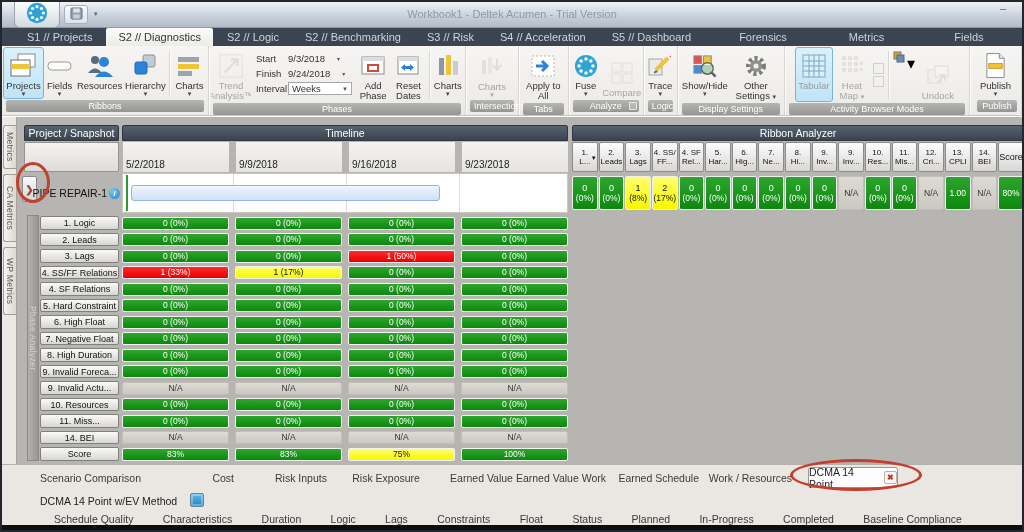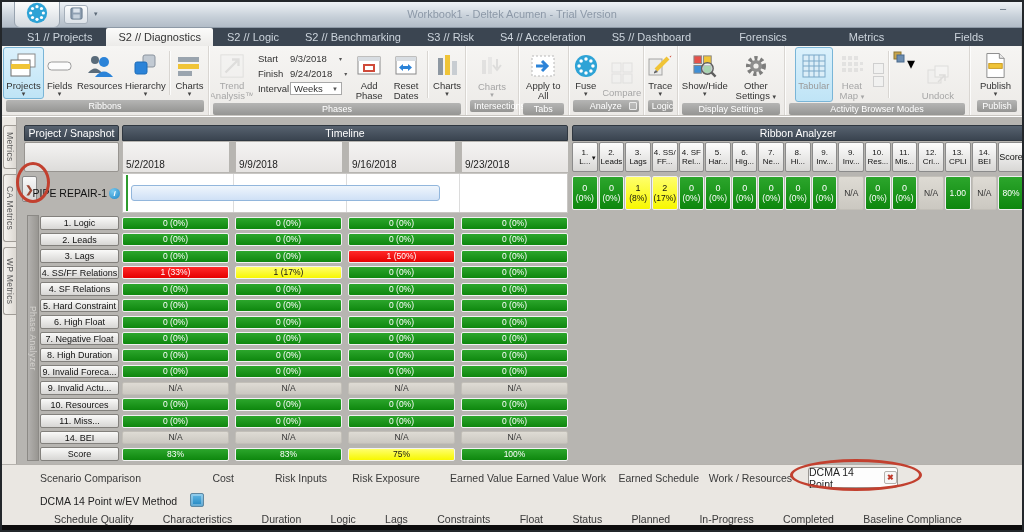--- a/index.html
+++ b/index.html
@@ -50,21 +50,21 @@
   .rbtn .crt { font-size:7px; line-height:6px; color:#444; }
   .rbtn.sel { background:linear-gradient(#dbf1fc,#bfe4f6); border-color:#79b5d7; }
   .rbtn.dis { color:#a6a6a6;justify-content:flex-end; }
   .rbtn.dis svg { opacity:.45; }
   .vsep { width:1px; background:#d9d6d2; box-shadow:1px 0 0 rgba(255,255,255,.8); margin:4px 2px; }
   .pform { display:flex; flex-direction:column; gap:2px; padding:5px 4px 0; font-size:9.5px; color:#333; }
   .pfrow { display:flex; align-items:center; height:13px; }
   .pflabel { width:32px; }
   .pfval { display:flex; align-items:center; gap:12px; white-space:nowrap; }
   .pfval .ar, .combo .ar { font-size:6px; color:#555; }
-  .combo { width:52px; height:13px; background:#fff; border:1px solid #a8a8a8;
+  .combo { width:64px; height:13px; background:#fff; border:1px solid #a8a8a8;
     display:flex; align-items:center; justify-content:space-between; padding:0 3px; }
   
   .main { position:absolute; left:0; top:114px; right:0; height:348px; background:#b7b5b1; border-top:1px solid #fff; }
   .sidecol { position:absolute; left:0; top:0; width:15px; height:100%; background:#ece9e4; border-right:1px solid #a7a4a0; }
   .sidetab { position:absolute; left:1px; width:13px;
     background:linear-gradient(90deg,#f5f3ef,#dcd8d2); border:1px solid #a09c96; border-right:none;
     border-radius:3px 0 0 3px; color:#5a5a5a; font-size:8.5px; letter-spacing:.3px;
     writing-mode:vertical-rl; display:flex; align-items:center; justify-content:center; }
   .grid { position:absolute; left:16px; top:0; right:0; height:100%; }
   .hdr-dark { position:absolute; top:8px; height:16px; background:linear-gradient(#57626f,#3a4450);

